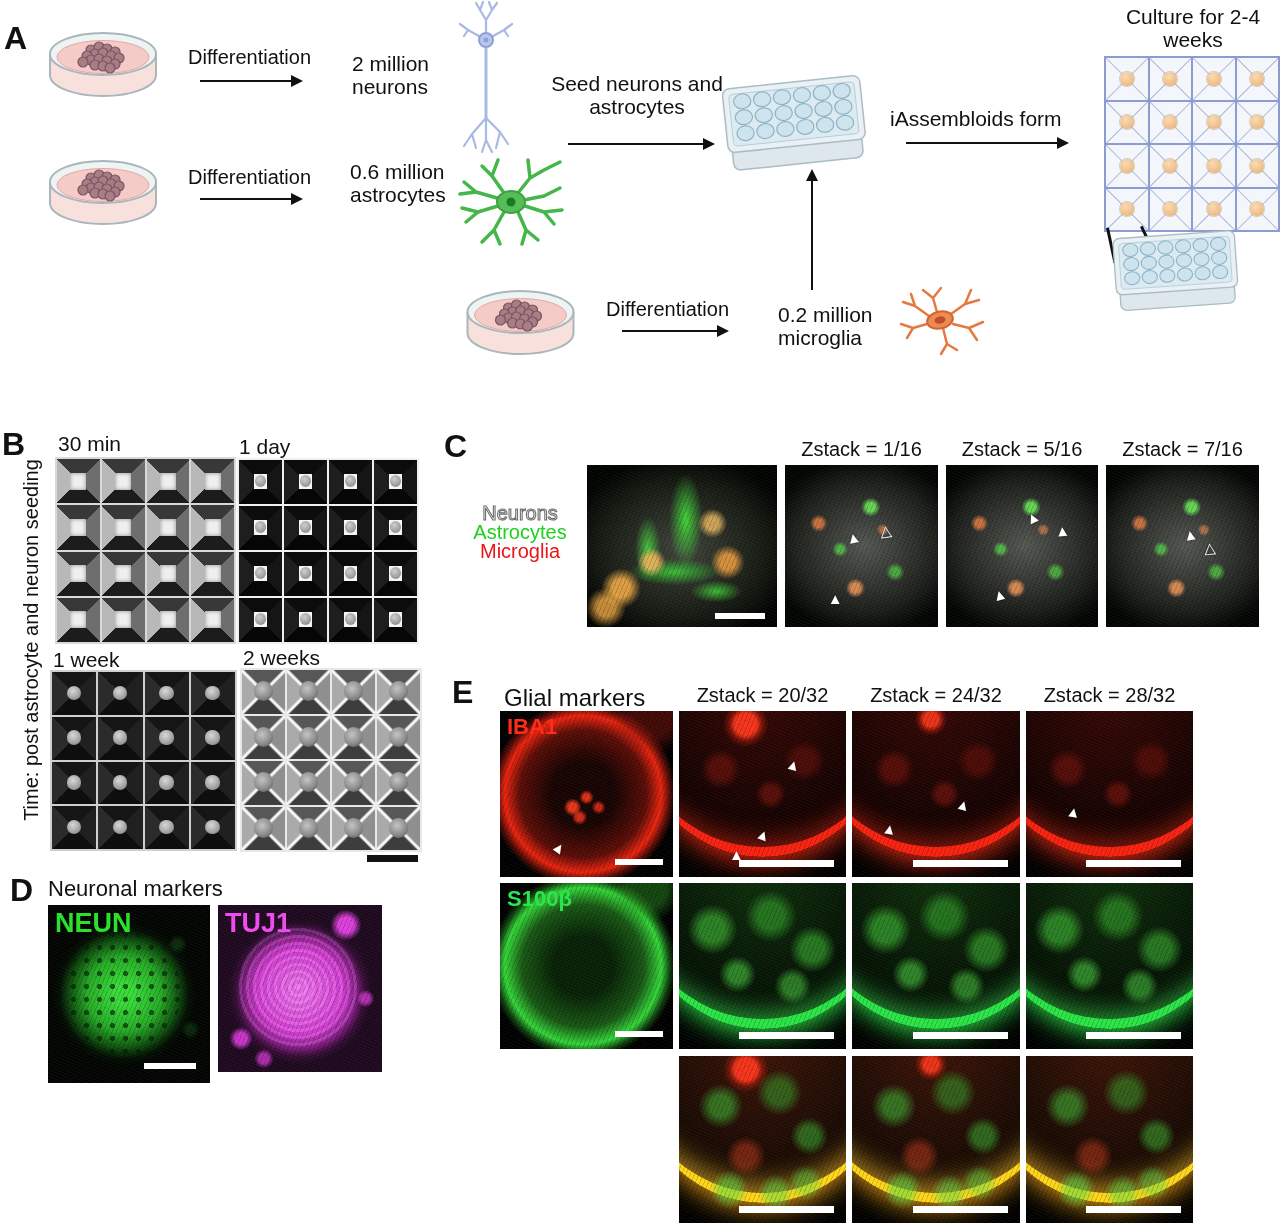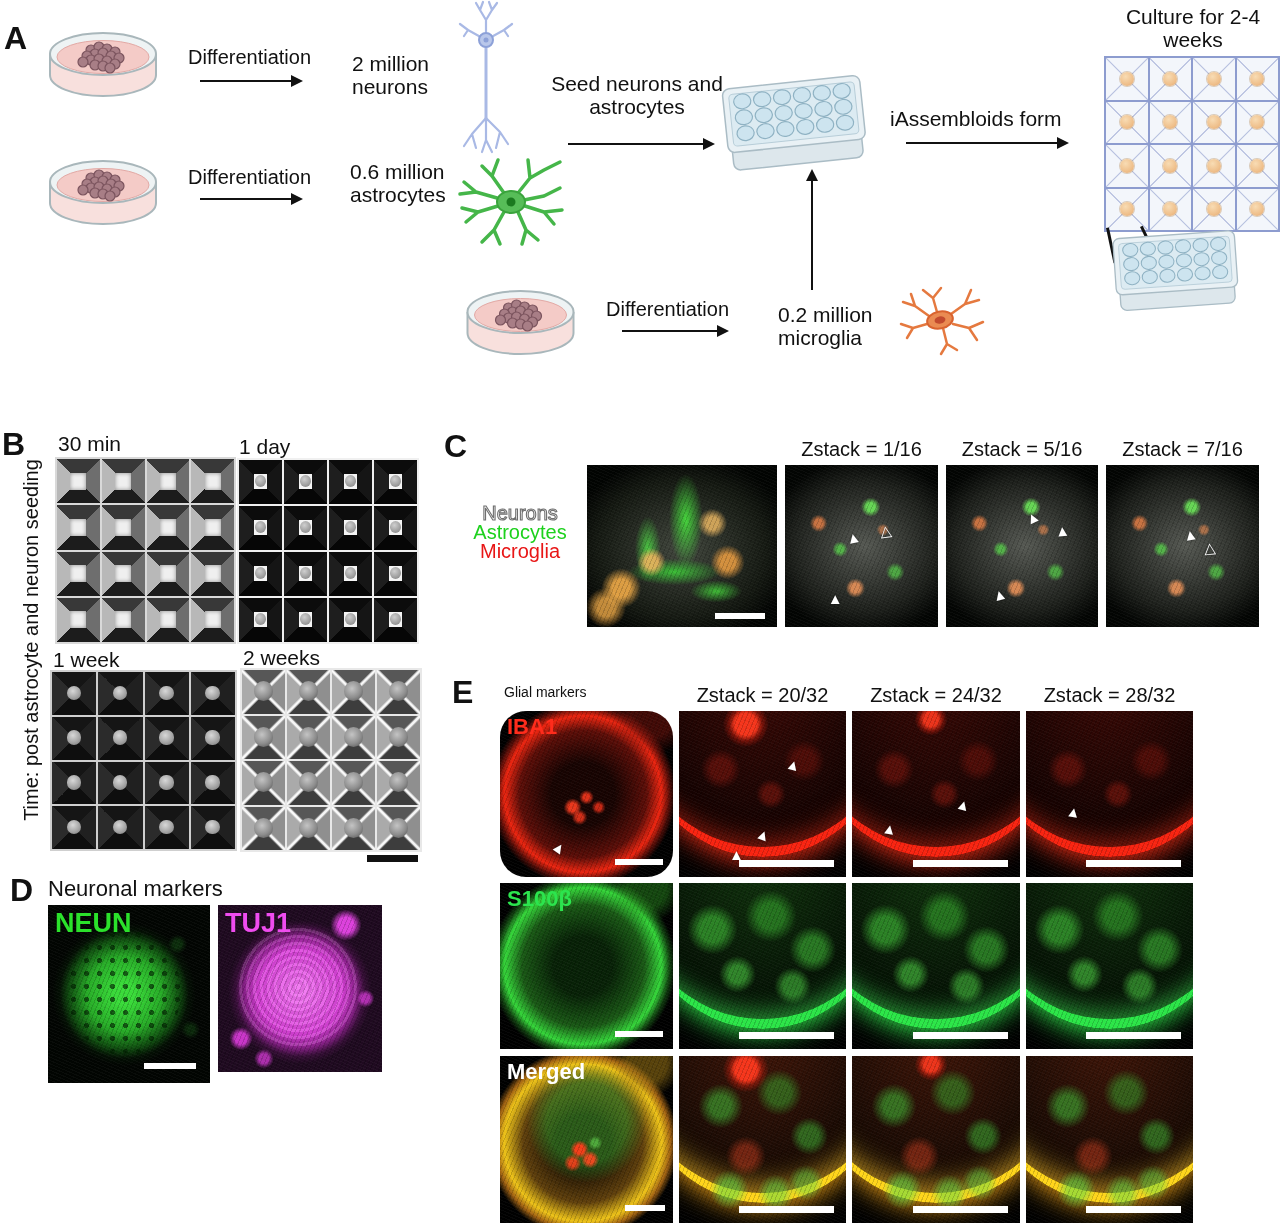--- a/index.html
+++ b/index.html
@@ -125,21 +125,21 @@
   .iba1-side .sph { border-bottom:10px solid #f82310;
       box-shadow:0 12px 26px -6px rgba(255,45,20,.9), inset 0 -14px 22px -6px rgba(230,40,18,.55);
       background:radial-gradient(ellipse at 50% 42%, rgba(120,18,10,.5), rgba(70,10,6,.32) 60%, transparent 78%); }
   .iba1-first { background-image:
       radial-gradient(circle at 88% 2%, rgba(130,20,12,.5) 0 10%, transparent 18%),
       radial-gradient(circle at 42% 58%, rgba(255,60,30,.9) 0 3%, transparent 6.5%),
       radial-gradient(circle at 50% 52%, rgba(255,55,28,.85) 0 2.6%, transparent 6%),
       radial-gradient(circle at 46% 64%, rgba(255,55,28,.8) 0 2.4%, transparent 5.5%),
       radial-gradient(circle at 57% 58%, rgba(255,50,25,.75) 0 2.2%, transparent 5%),
       radial-gradient(circle at 48% 50%, rgba(25,4,2,.95) 0 26%, rgba(110,16,9,.85) 52%,
-        rgba(248,38,16,.95) 64%, rgba(150,22,12,.55) 71%, transparent 76%); border-radius: 26px; }
+        rgba(248,38,16,.95) 64%, rgba(150,22,12,.55) 71%, transparent 76%); }
 
   .s100-side::before { background-image:
       radial-gradient(circle at 20% 28%, rgba(70,210,60,.55) 0 7%, transparent 14%),
       radial-gradient(circle at 55% 20%, rgba(60,190,50,.5) 0 8%, transparent 16%),
       radial-gradient(circle at 80% 40%, rgba(70,210,60,.5) 0 7%, transparent 14%),
       radial-gradient(circle at 35% 55%, rgba(80,220,70,.55) 0 6%, transparent 13%),
       radial-gradient(circle at 68% 62%, rgba(80,220,70,.5) 0 6%, transparent 12%); }
   .s100-side .sph { border-bottom:10px solid #2be547;
       box-shadow:0 12px 24px -6px rgba(50,255,80,.85), inset 0 -14px 22px -6px rgba(60,230,80,.6);
       background:radial-gradient(ellipse at 50% 45%, rgba(30,95,24,.55), rgba(16,55,14,.35) 60%, transparent 78%); }
@@ -514,21 +514,21 @@
 
   <div class="img neun" style="left:48px;top:905px;width:162px;height:178px">
     <span class="imglab" style="color:#2be12b;font-size:27px">NEUN</span>
     <div class="sbar" style="right:14px;bottom:14px;width:52px"></div>
   </div>
   <div class="img tuj1" style="left:218px;top:905px;width:164px;height:167px">
     <span class="imglab" style="color:#ef4cef;font-size:27px">TUJ1</span>
   </div>
 
   <div class="abs panel-label" style="left:452px;top:676px">E</div>
-  <div class="abs" style="left:504px;top:684px;font-size:14px">Glial markers</div>
+  <div class="abs" style="left:504px;top:684px;font-size:24px">Glial markers</div>
 
   <div class="abs t20 ctr" style="left:669px;top:684px;width:187px">Zstack = 20/32</div>
   <div class="abs t20 ctr" style="left:842px;top:684px;width:188px">Zstack = 24/32</div>
   <div class="abs t20 ctr" style="left:1016px;top:684px;width:187px">Zstack = 28/32</div>
 
   <div class="img eimg iba1-first" style="left:500px;top:711px;width:173px;height:166px">
     <span class="imglab" style="color:#ff2c1c">IBA1</span>
     <span class="ah" style="left:30%;top:78%;transform:rotate(35deg)">▲</span>
     <div class="sbar" style="right:10px;bottom:12px;width:48px"></div>
   </div>
@@ -561,24 +561,20 @@
   </div>
   <div class="img eimg s100-side" style="left:852px;top:883px;width:168px;height:166px">
     <div class="sph"></div>
     <div class="sbar" style="right:12px;bottom:10px;width:95px;height:7px"></div>
   </div>
   <div class="img eimg s100-side" style="left:1026px;top:883px;width:167px;height:166px">
     <div class="sph"></div>
     <div class="sbar" style="right:12px;bottom:10px;width:95px;height:7px"></div>
   </div>
 
-  <div class="img eimg mrg-first" style="left:500px;top:1056px;width:173px;height:167px">
-    <span class="imglab" style="color:#ffffff">Merged</span>
-    <div class="sbar" style="right:8px;bottom:12px;width:40px"></div>
-  </div>
   <div class="img eimg mrg-side spot-a" style="left:679px;top:1056px;width:167px;height:167px">
     <div class="sph"></div>
     <div class="sbar" style="right:12px;bottom:10px;width:95px;height:7px"></div>
   </div>
   <div class="img eimg mrg-side spot-b" style="left:852px;top:1056px;width:168px;height:167px">
     <div class="sph"></div>
     <div class="sbar" style="right:12px;bottom:10px;width:95px;height:7px"></div>
   </div>
   <div class="img eimg mrg-side" style="left:1026px;top:1056px;width:167px;height:167px">
     <div class="sph"></div>

